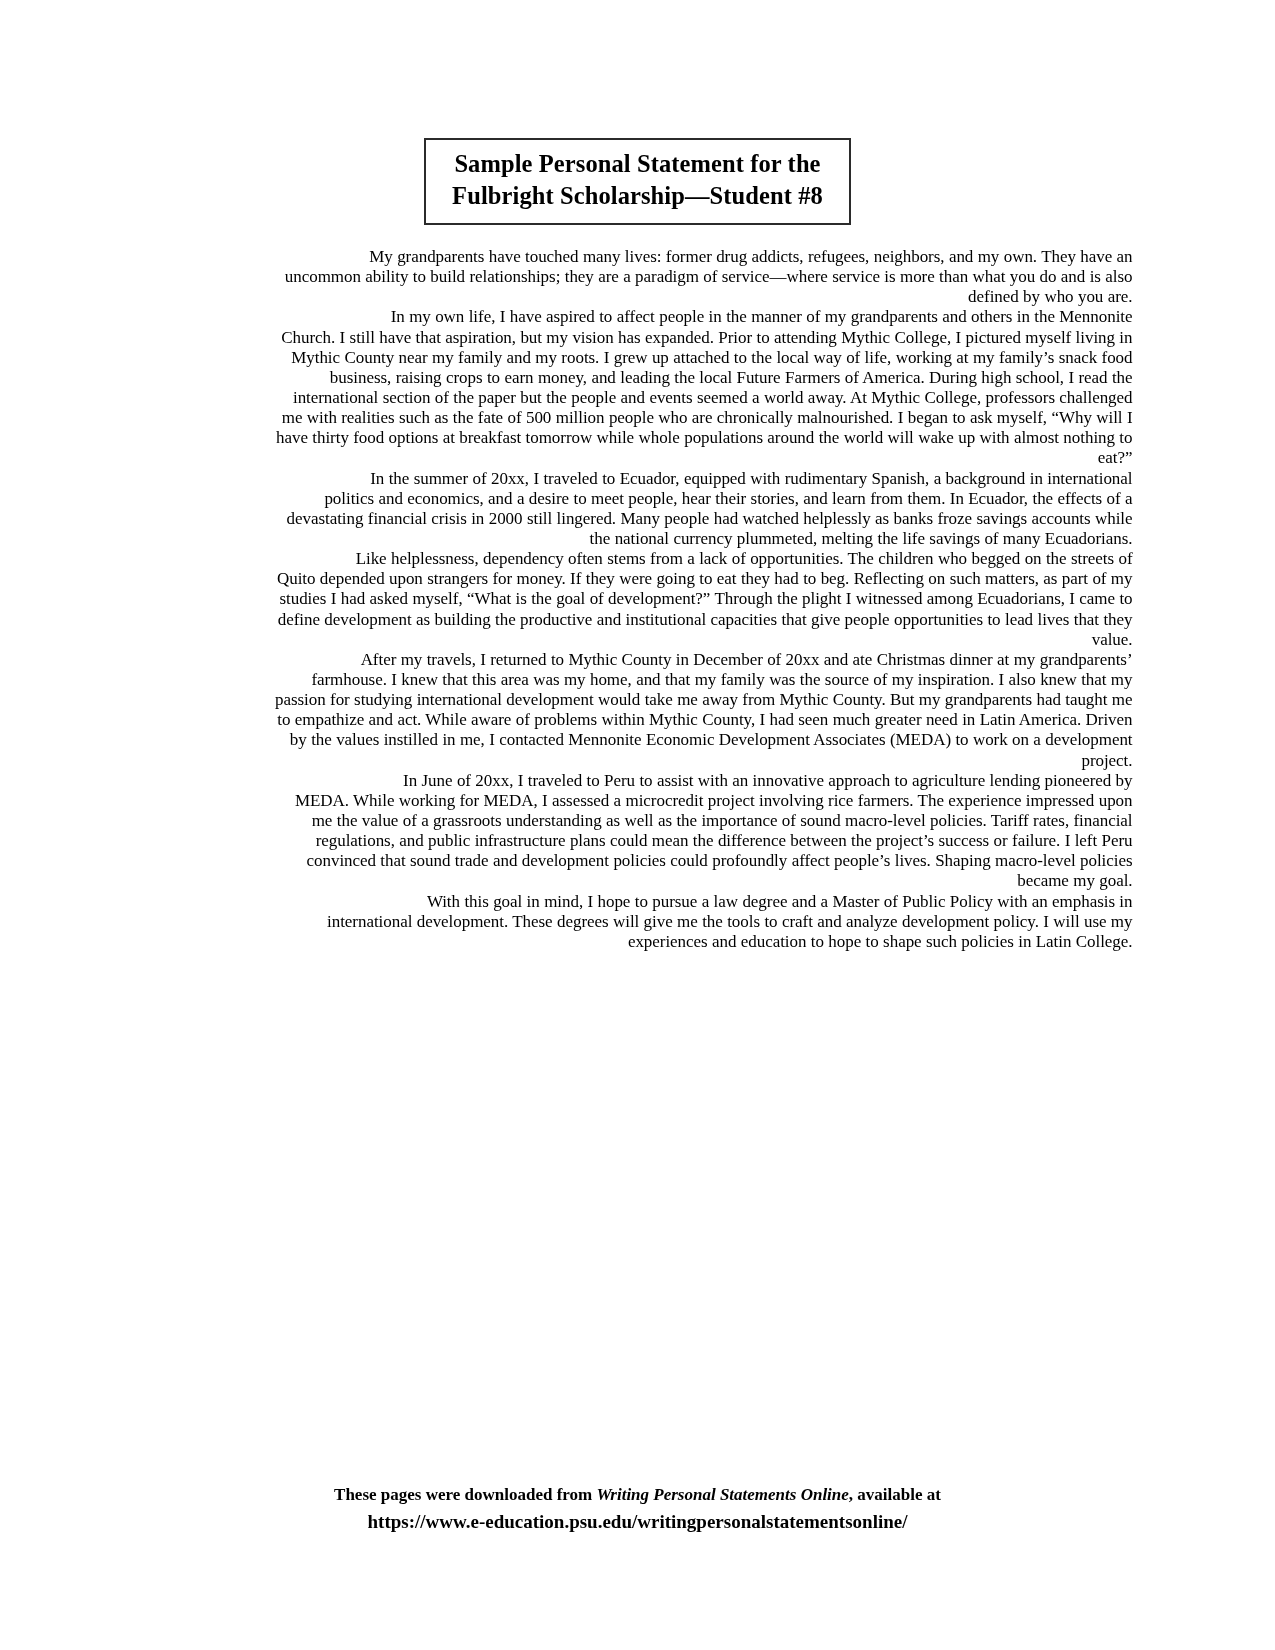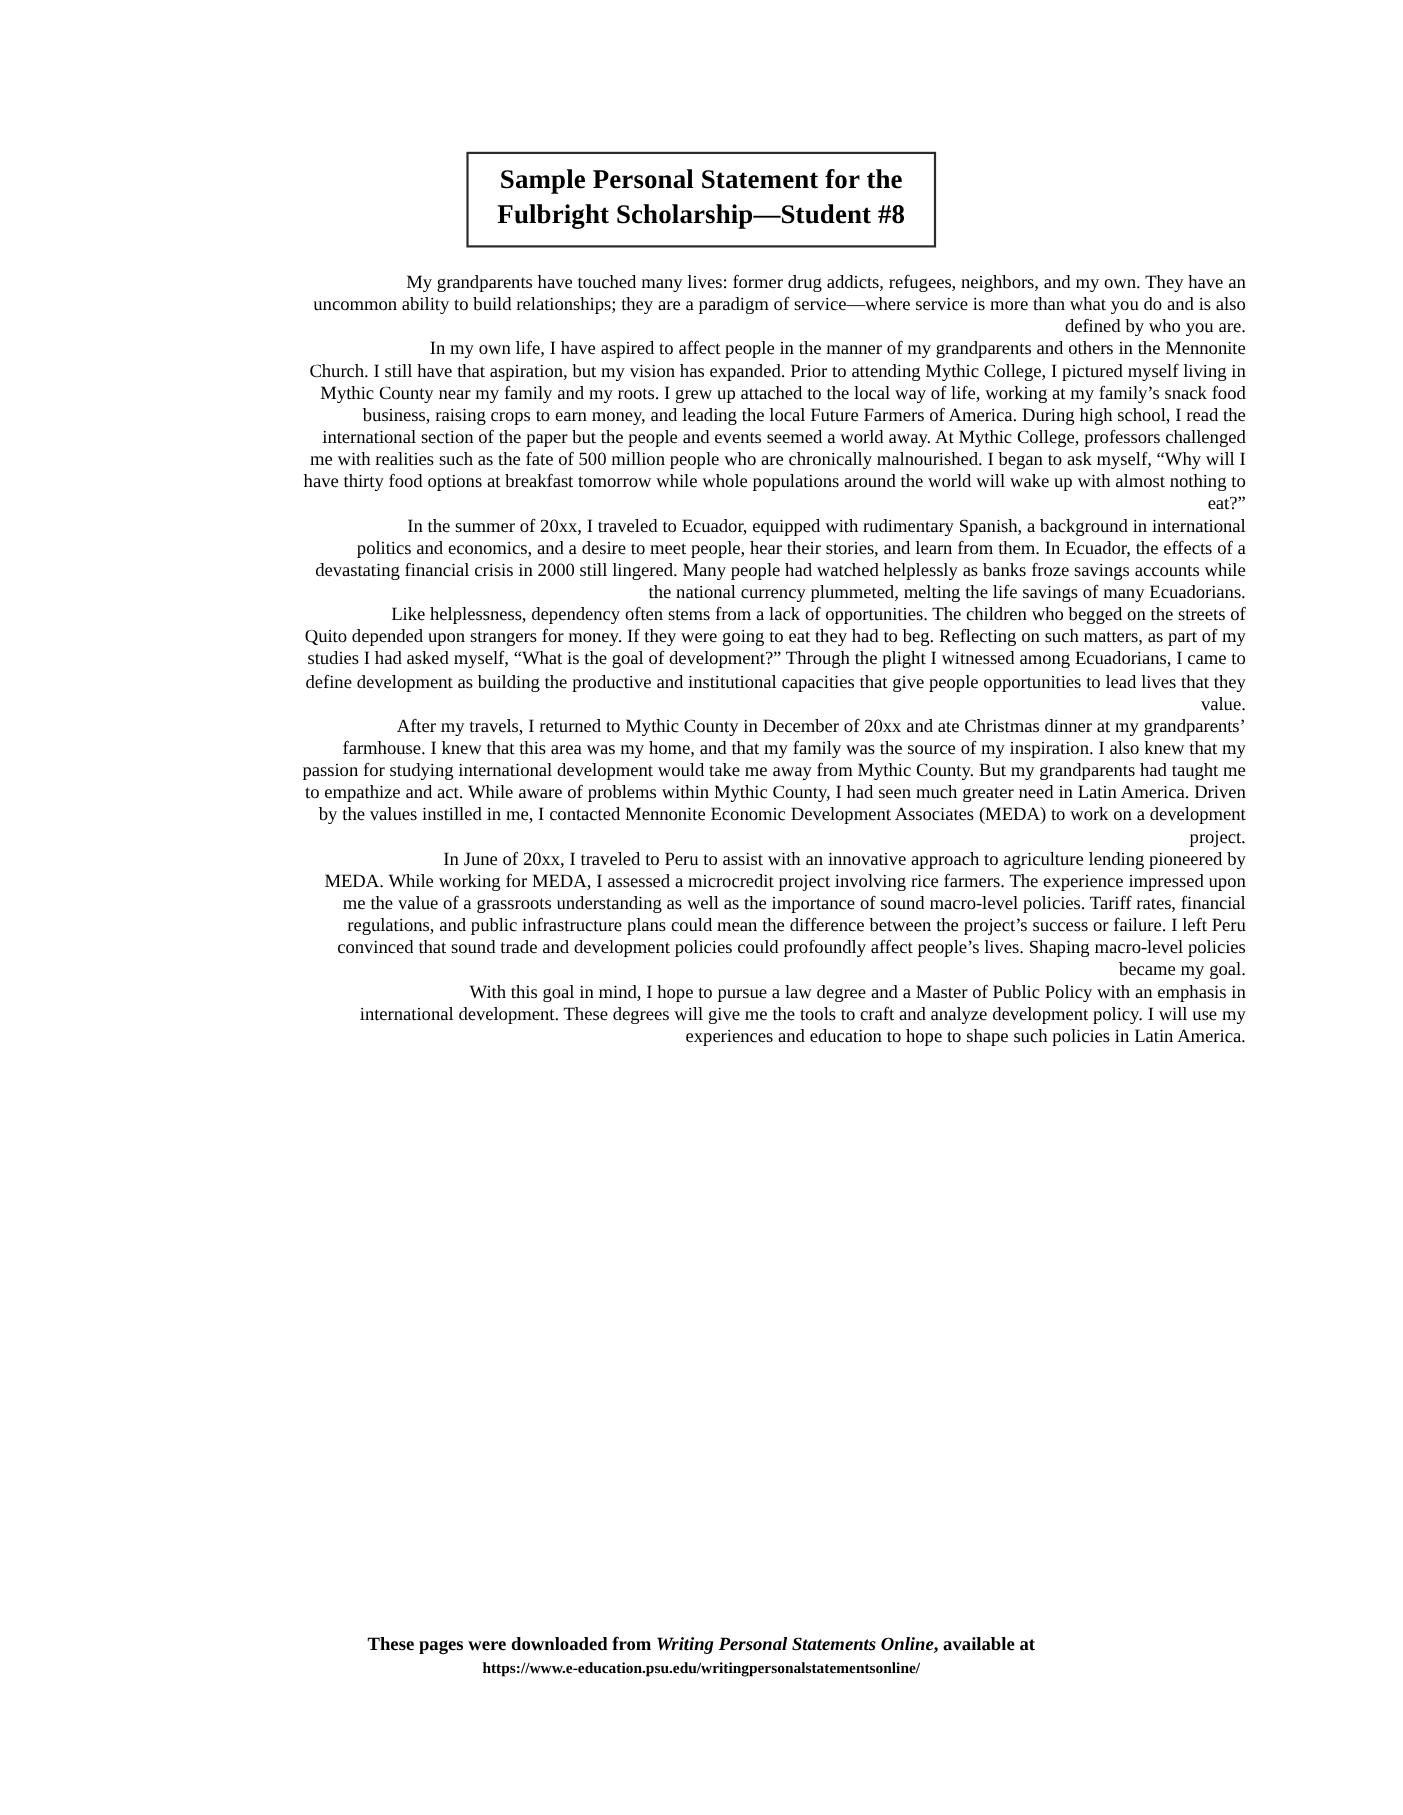--- a/index.html
+++ b/index.html
@@ -69,21 +69,21 @@
     font-weight: bold;
   }
   .footer-line {
     font-size: 17px;
     line-height: 1.45;
   }
   .footer-line em {
     font-style: italic;
   }
   .footer-url {
-    font-size: 14px;
+    font-size: 19px;
     line-height: 1.45;
   }
 </style>
 </head>
 <body>
 
 <div class="page">
 
   <div class="title-box-wrap">
     <div class="title-box">
@@ -92,21 +92,21 @@
     </div>
   </div>
 
   <div class="body-col">
     <p class="para">My grandparents have touched many lives: former drug addicts, refugees, neighbors, and my own. They have an uncommon ability to build relationships; they are a paradigm of service—where service is more than what you do and is also defined by who you are.</p>
     <p class="para">In my own life, I have aspired to affect people in the manner of my grandparents and others in the Mennonite Church. I still have that aspiration, but my vision has expanded. Prior to attending Mythic College, I pictured myself living in Mythic County near my family and my roots. I grew up attached to the local way of life, working at my family’s snack food business, raising crops to earn money, and leading the local Future Farmers of America. During high school, I read the international section of the paper but the people and events seemed a world away. At Mythic College, professors challenged me with realities such as the fate of 500 million people who are chronically malnourished. I began to ask myself, “Why will I have thirty food options at breakfast tomorrow while whole populations around the world will wake up with almost nothing to eat?”</p>
     <p class="para">In the summer of 20xx, I traveled to Ecuador, equipped with rudimentary Spanish, a background in international politics and economics, and a desire to meet people, hear their stories, and learn from them. In Ecuador, the effects of a devastating financial crisis in 2000 still lingered. Many people had watched helplessly as banks froze savings accounts while the national currency plummeted, melting the life savings of many Ecuadorians.</p>
     <p class="para">Like helplessness, dependency often stems from a lack of opportunities. The children who begged on the streets of Quito depended upon strangers for money. If they were going to eat they had to beg. Reflecting on such matters, as part of my studies I had asked myself, “What is the goal of development?” Through the plight I witnessed among Ecuadorians, I came to define development as building the productive and institutional capacities that give people opportunities to lead lives that they value.</p>
     <p class="para">After my travels, I returned to Mythic County in December of 20xx and ate Christmas dinner at my grandparents’ farmhouse. I knew that this area was my home, and that my family was the source of my inspiration. I also knew that my passion for studying international development would take me away from Mythic County. But my grandparents had taught me to empathize and act. While aware of problems within Mythic County, I had seen much greater need in Latin America. Driven by the values instilled in me, I contacted Mennonite Economic Development Associates (MEDA) to work on a development project.</p>
     <p class="para">In June of 20xx, I traveled to Peru to assist with an innovative approach to agriculture lending pioneered by MEDA. While working for MEDA, I assessed a microcredit project involving rice farmers. The experience impressed upon me the value of a grassroots understanding as well as the importance of sound macro-level policies. Tariff rates, financial regulations, and public infrastructure plans could mean the difference between the project’s success or failure. I left Peru convinced that sound trade and development policies could profoundly affect people’s lives. Shaping macro-level policies became my goal.</p>
-    <p class="para">With this goal in mind, I hope to pursue a law degree and a Master of Public Policy with an emphasis in international development. These degrees will give me the tools to craft and analyze development policy. I will use my experiences and education to hope to shape such policies in Latin America.</p>
+    <p class="para">With this goal in mind, I hope to pursue a law degree and a Master of Public Policy with an emphasis in international development. These degrees will give me the tools to craft and analyze development policy. I will use my experiences and education to hope to shape such policies in Latin College.</p>
   </div>
 
   <div class="footer">
     <div class="footer-line"><span>These pages were downloaded from </span><em>Writing Personal Statements Online</em><span>, available at</span></div>
     <div class="footer-url">https://www.e-education.psu.edu/writingpersonalstatementsonline/</div>
   </div>
 
 </div>
 
 </body></html>

